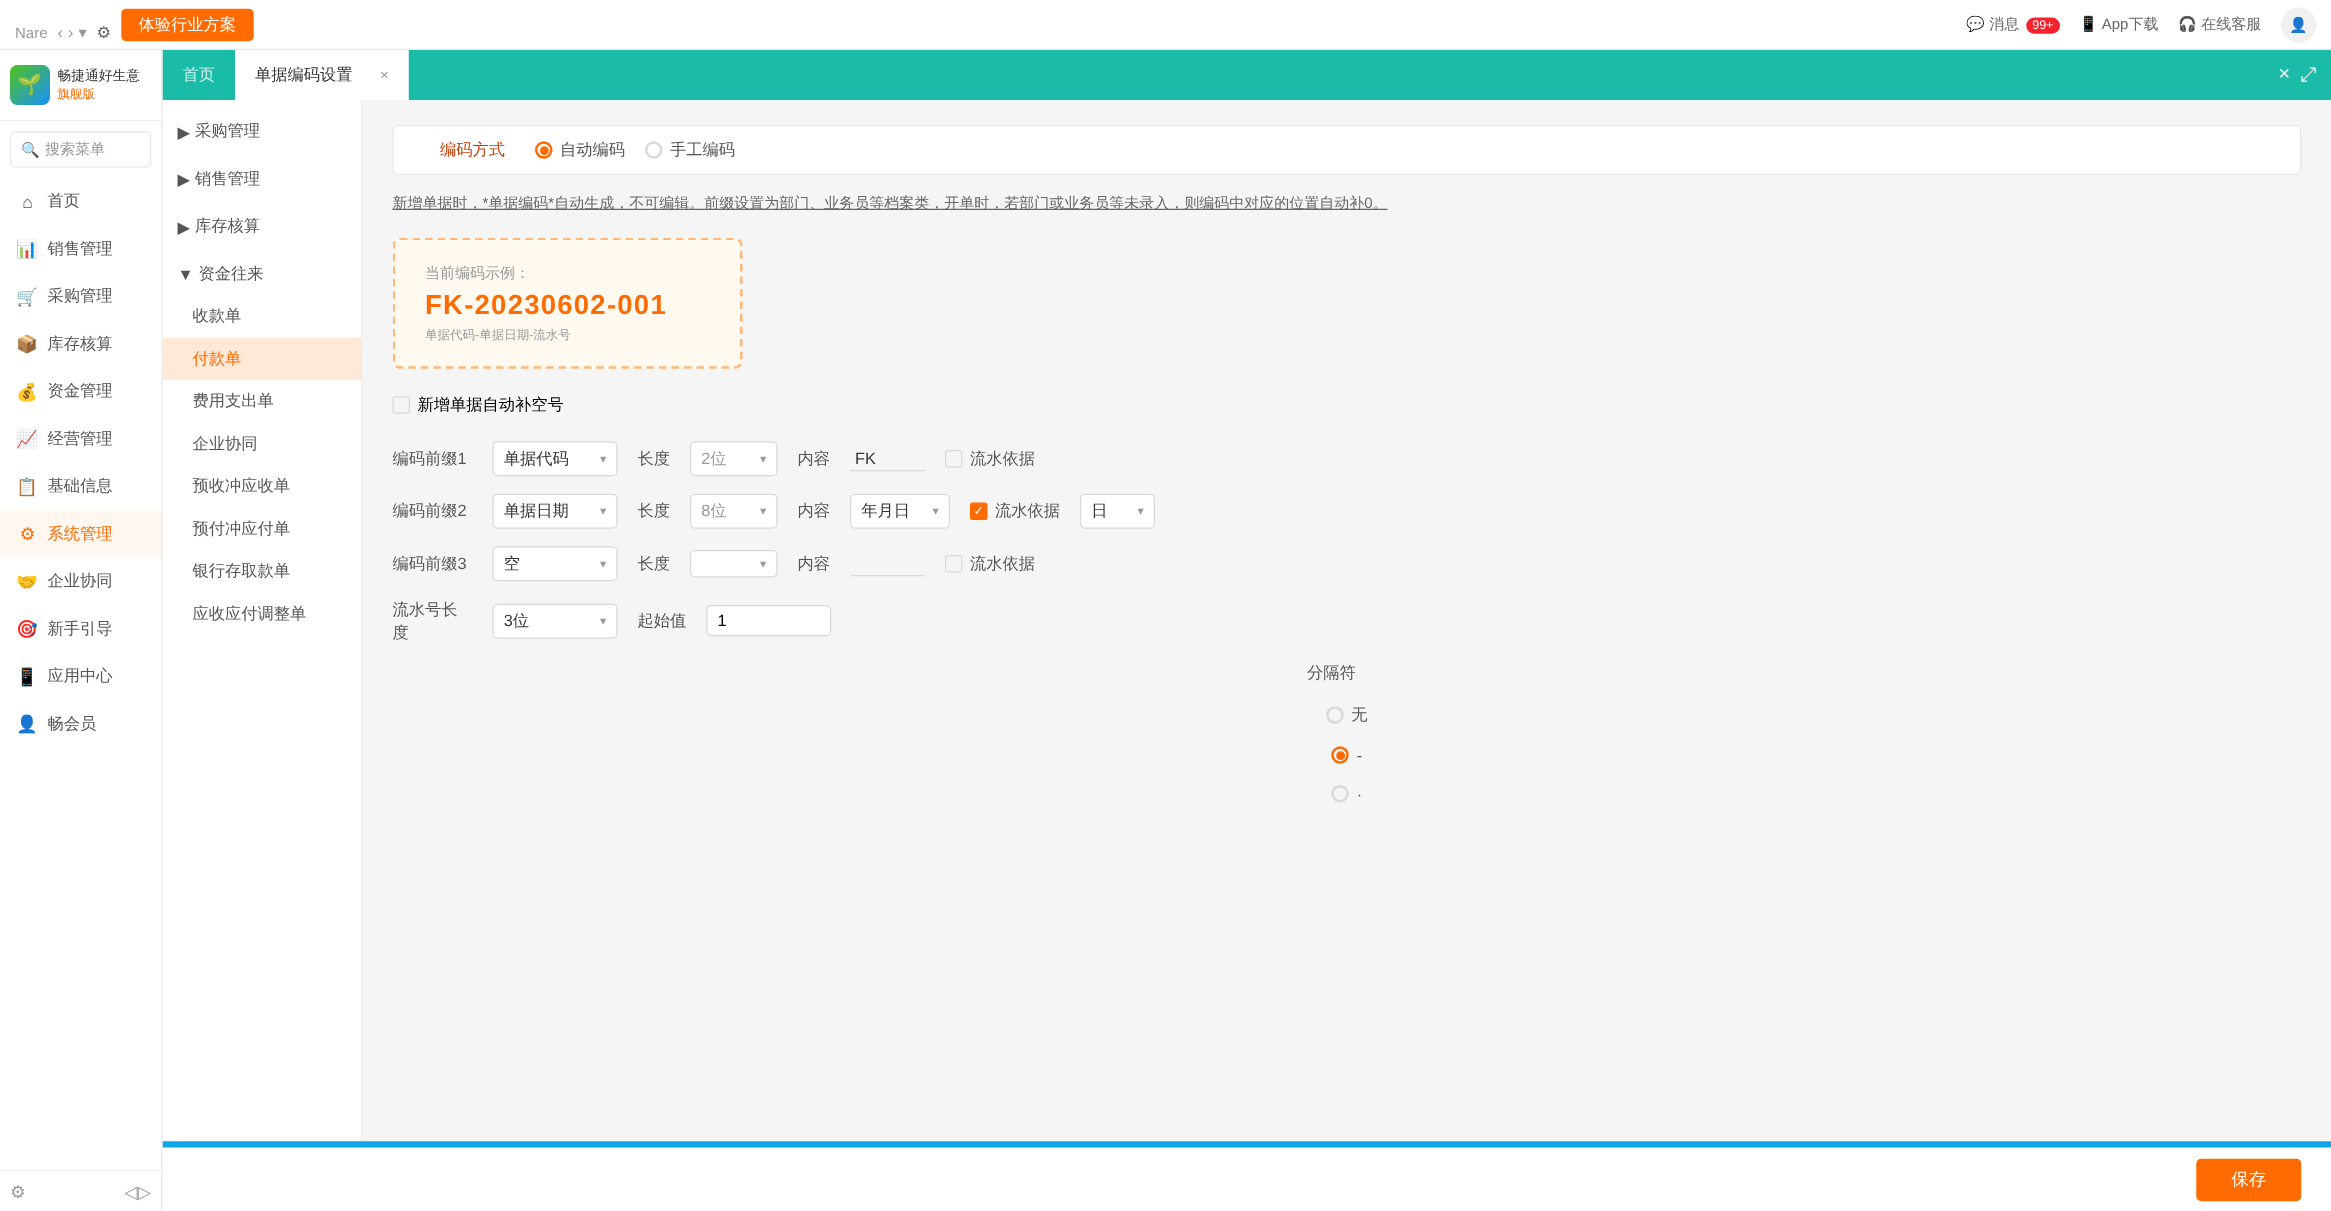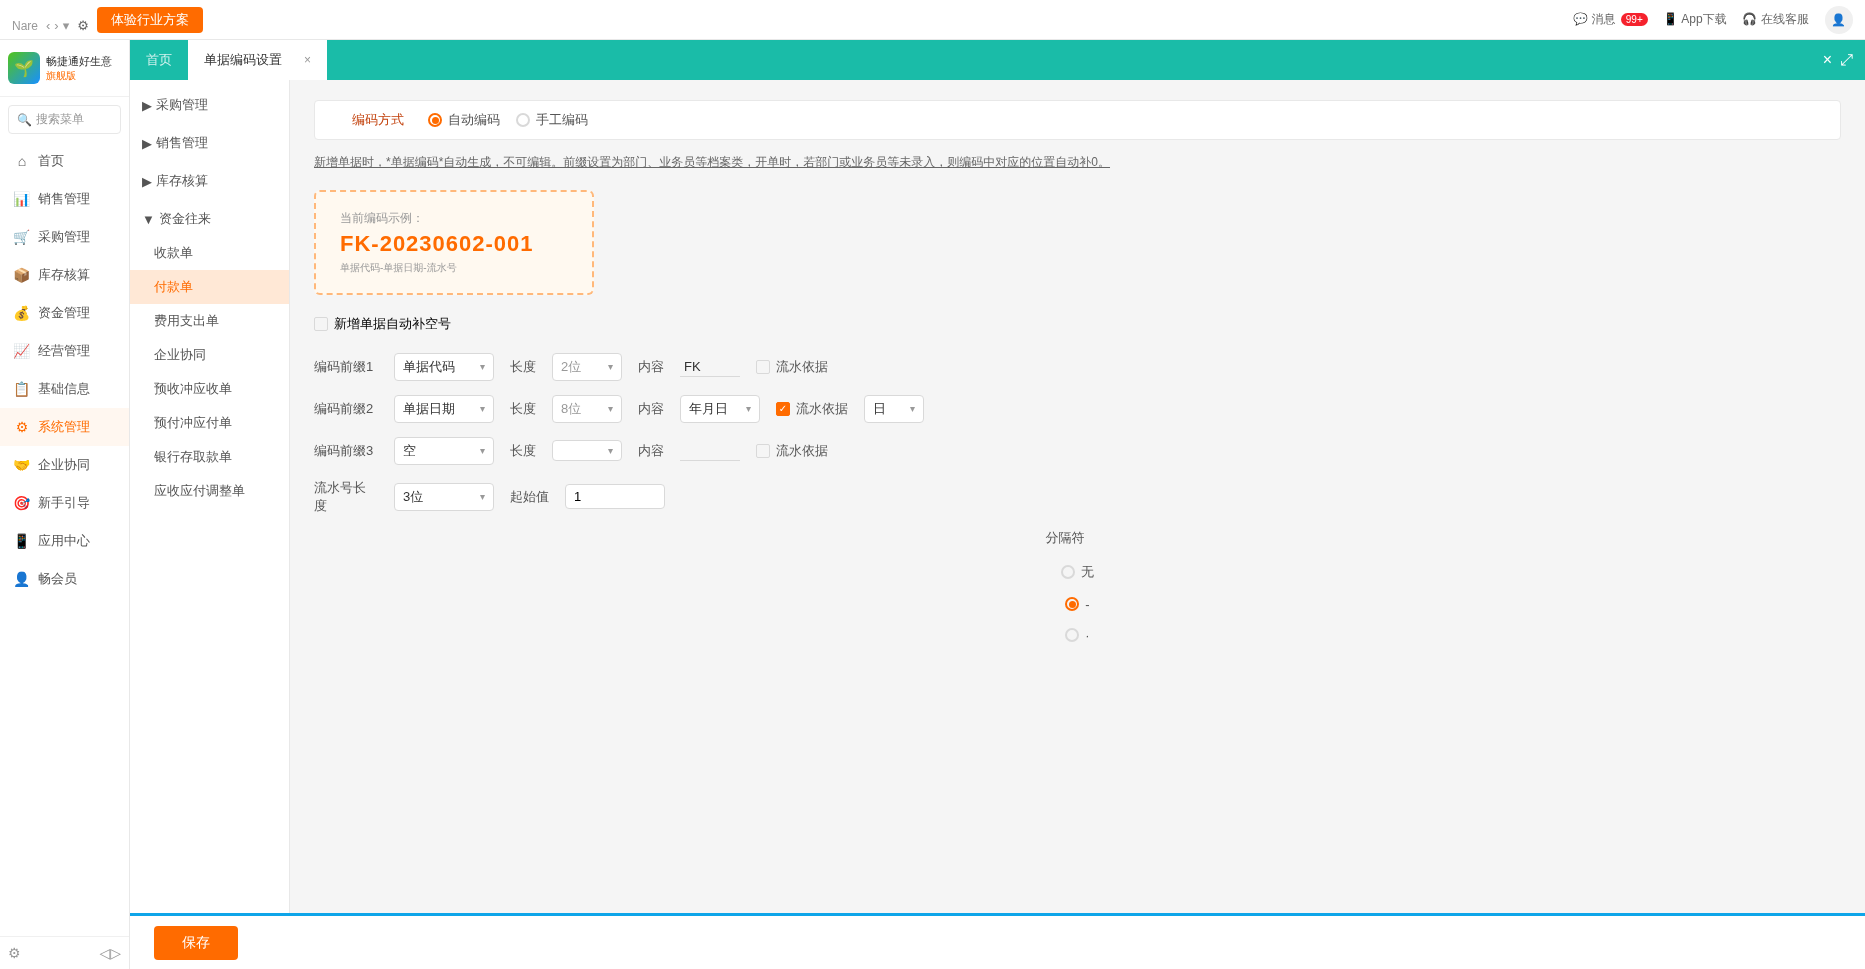--- a/index.html
+++ b/index.html
@@ -92,21 +92,21 @@
     .checkbox-box.checked::after { content: '✓'; color: #fff; font-size: 10px; }
 
     
     .serial-row { display: flex; align-items: center; gap: 16px; }
     .serial-input { border: 1px solid #d9d9d9; border-radius: 4px; padding: 4px 8px; font-size: 13px; width: 100px; outline: none; }
 
     
     .sep-row { display: flex; align-items: center; gap: 16px; flex-direction: column; }
 
     
-    .footer-bar { height: 56px; background: #fff; border-top: 3px solid #0ea5e9; display: flex; align-items: center; padding: 0 24px; flex-shrink: 0; }
+    .footer-bar { height: 56px; background: #fff; border-top: 5px solid #0ea5e9; display: flex; align-items: center; justify-content: flex-end; padding: 0 24px; flex-shrink: 0; }
     .save-btn { background: #ff6b00; color: #fff; border: none; border-radius: 4px; padding: 8px 28px; font-size: 14px; cursor: pointer; }
   </style>
 </head>
 <body>
 
 <div class="top-bar">
   <div class="top-bar-left">
     <span class="top-bar-brand">Nare</span>
     <div class="top-bar-arrows">
       <span>‹</span>

